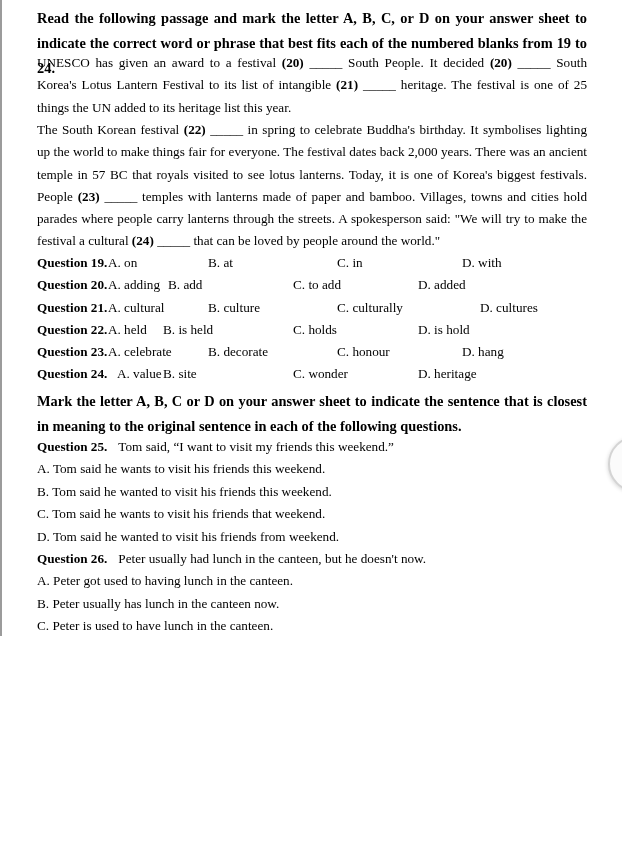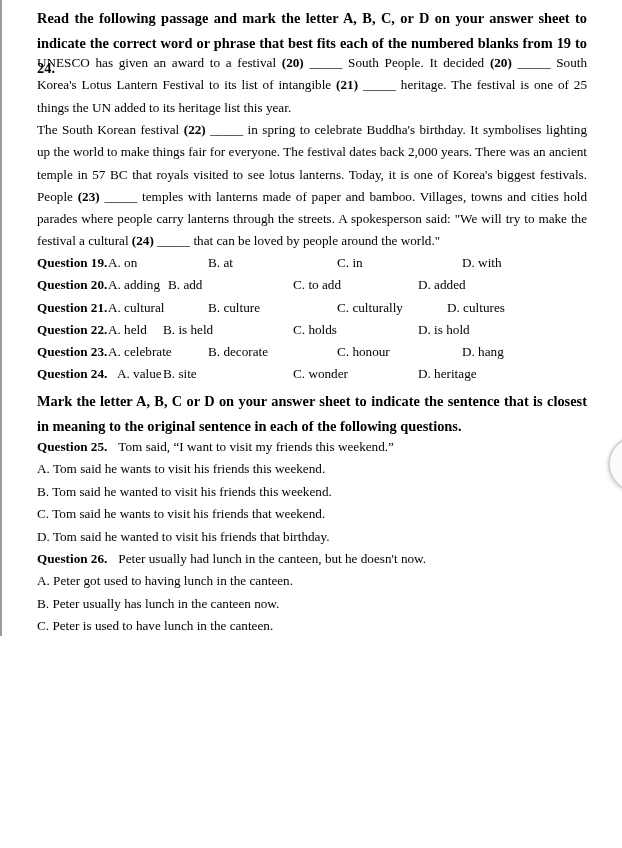--- a/index.html
+++ b/index.html
@@ -56,21 +56,21 @@
       <span class="opt" style="left:71px">A. adding</span>
       <span class="opt" style="left:131px">B. add</span>
       <span class="opt" style="left:256px">C. to add</span>
       <span class="opt" style="left:381px">D. added</span>
     </div>
     <div class="qrow">
       <b class="qlabel">Question 21.</b>
       <span class="opt" style="left:71px">A. cultural</span>
       <span class="opt" style="left:171px">B. culture</span>
       <span class="opt" style="left:300px">C. culturally</span>
-      <span class="opt" style="left:410px">D. cultures</span>
+      <span class="opt" style="left:443px">D. cultures</span>
     </div>
     <div class="qrow">
       <b class="qlabel">Question 22.</b>
       <span class="opt" style="left:71px">A. held</span>
       <span class="opt" style="left:126px">B. is held</span>
       <span class="opt" style="left:256px">C. holds</span>
       <span class="opt" style="left:381px">D. is hold</span>
     </div>
     <div class="qrow">
       <b class="qlabel">Question 23.</b>
@@ -90,21 +90,21 @@
 
   <p class="block instr" style="top:389px">Mark the letter A, B, C or D on your answer sheet to indicate the sentence that is closest in meaning to the original sentence in each of the following questions.</p>
 
   <div class="block" style="top:436px">
     <div class="qline">
       <b class="qlabel">Question 25.</b><span>Tom said, “I want to visit my friends this weekend.”</span>
     </div>
     <div class="aline">A. Tom said he wants to visit his friends this weekend.</div>
     <div class="aline">B. Tom said he wanted to visit his friends this weekend.</div>
     <div class="aline">C. Tom said he wants to visit his friends that weekend.</div>
-    <div class="aline">D. Tom said he wanted to visit his friends that birthday.</div>
+    <div class="aline">D. Tom said he wanted to visit his friends from weekend.</div>
   </div>
 
   <div class="block" style="top:548px">
     <div class="qline">
       <b class="qlabel">Question 26.</b><span>Peter usually had lunch in the canteen, but he doesn't now.</span>
     </div>
     <div class="aline">A. Peter got used to having lunch in the canteen.</div>
     <div class="aline">B. Peter usually has lunch in the canteen now.</div>
     <div class="aline">C. Peter is used to have lunch in the canteen.</div>
   </div>

